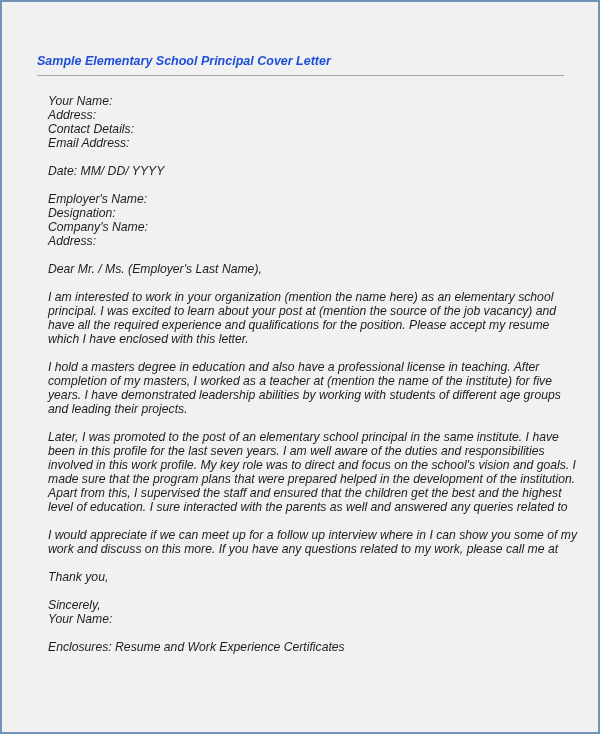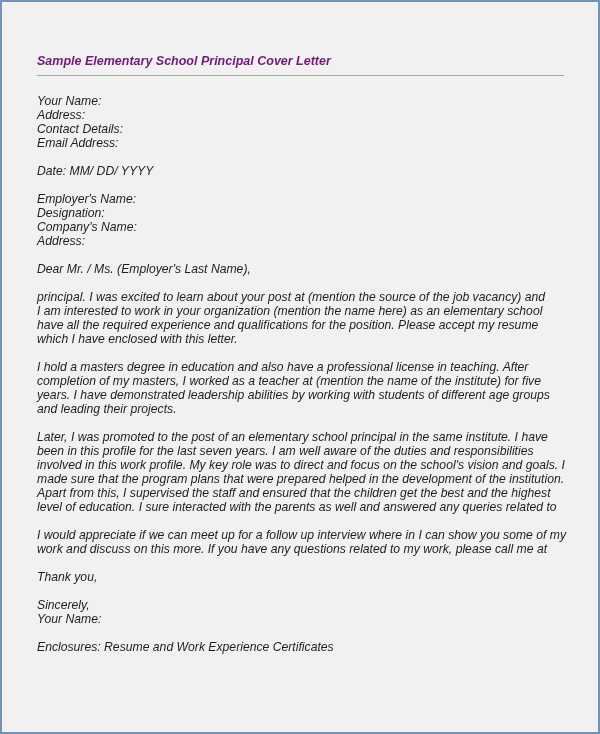--- a/index.html
+++ b/index.html
@@ -22,37 +22,37 @@
       font-family: "Liberation Sans", sans-serif;
       font-style: italic;
       color: #1e1e1e;
     }
     .title {
       position: absolute;
       left: 35px;
       top: 52px;
       font-size: 12.5px;
       font-weight: bold;
-      color: #701a75;
+      color: #1d4ed8;
       margin: 0;
       white-space: nowrap;
     }
     .rule {
       position: absolute;
       left: 35px;
       top: 73px;
       width: 527px;
       height: 1px;
       background: #a6a6a6;
       border: 0;
       margin: 0;
     }
     .body {
       position: absolute;
-      left: 35px;
+      left: 46px;
       top: 92px;
       width: 535px;
       font-size: 12.2px;
       line-height: 14px;
     }
     .block {
       margin: 0 0 14px 0;
     }
     .line {
       display: block;
@@ -86,22 +86,22 @@
       <span class="line">Designation:</span>
       <span class="line">Company's Name:</span>
       <span class="line">Address:</span>
     </div>
 
     <div class="block">
       <span class="line">Dear Mr. / Ms. (Employer's Last Name),</span>
     </div>
 
     <div class="para">
+      <span class="line">I am interested to work in your organization (mention the name here) as an elementary school</span>
       <span class="line">principal. I was excited to learn about your post at (mention the source of the job vacancy) and</span>
-      <span class="line">I am interested to work in your organization (mention the name here) as an elementary school</span>
       <span class="line">have all the required experience and qualifications for the position. Please accept my resume</span>
       <span class="line">which I have enclosed with this letter.</span>
     </div>
 
     <div class="para">
       <span class="line">I hold a masters degree in education and also have a professional license in teaching. After</span>
       <span class="line">completion of my masters, I worked as a teacher at (mention the name of the institute) for five</span>
       <span class="line">years. I have demonstrated leadership abilities by working with students of different age groups</span>
       <span class="line">and leading their projects.</span>
     </div>

